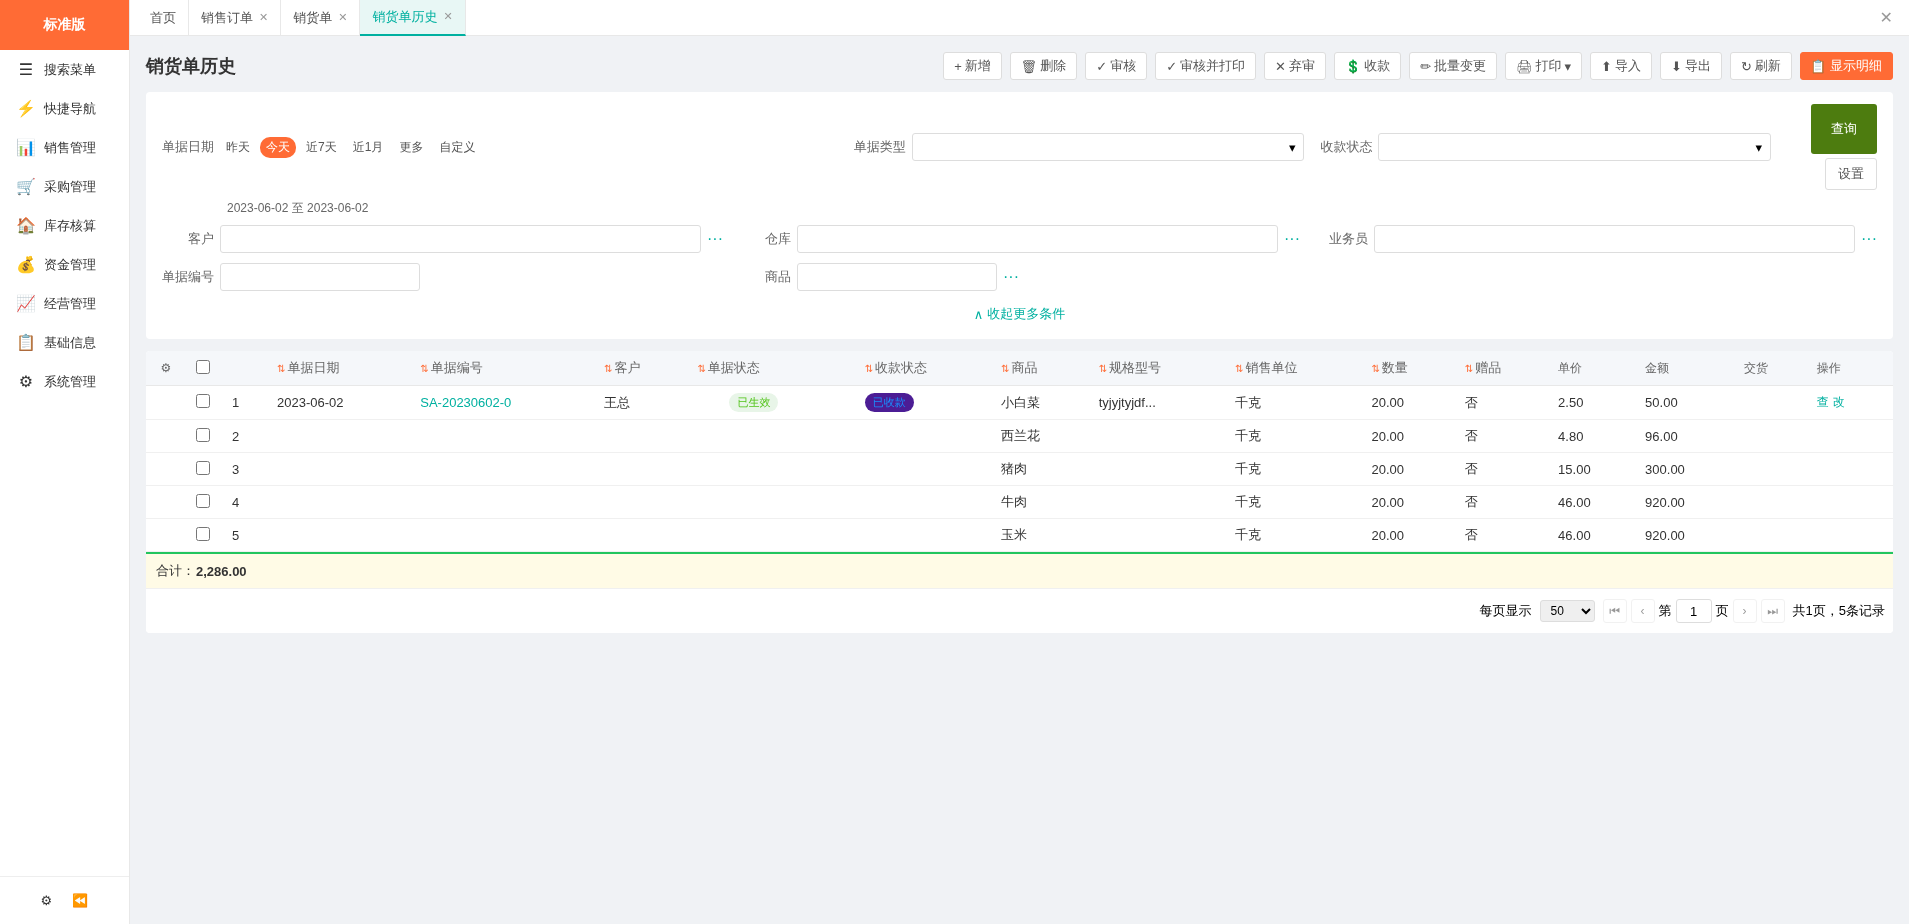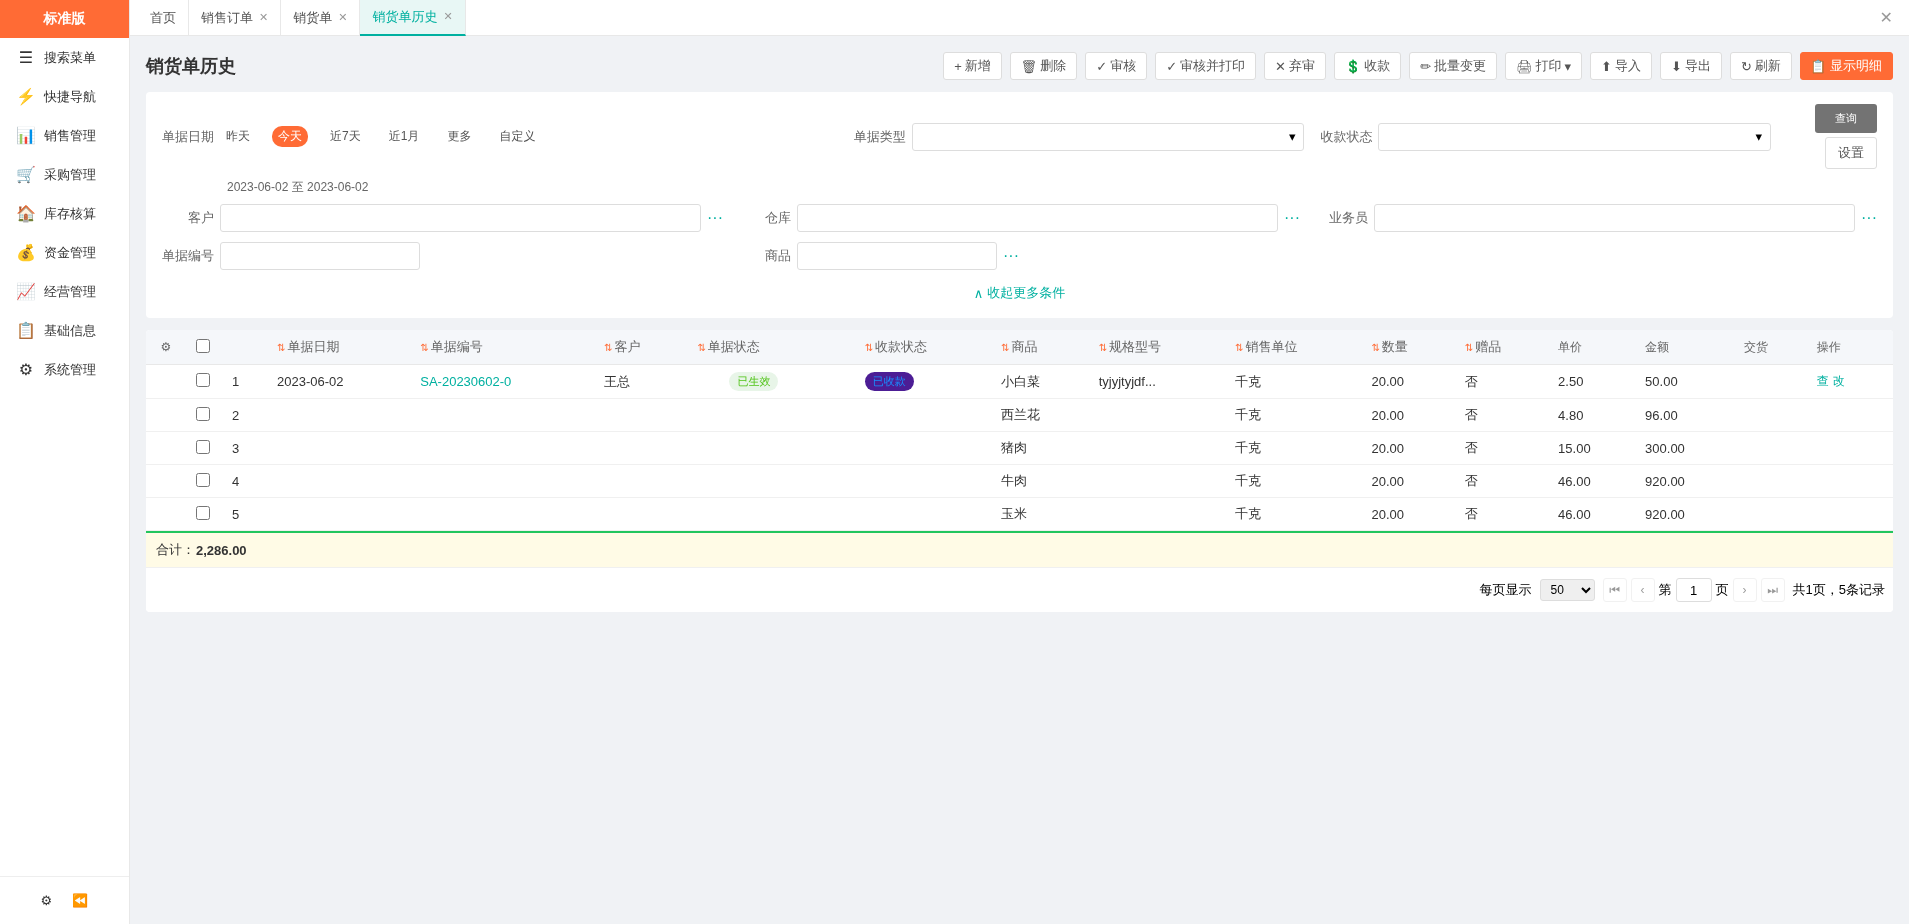--- a/index.html
+++ b/index.html
@@ -8,21 +8,21 @@
     
     .sidebar {
       width: 130px;
       background: #fff;
       border-right: 1px solid #e8e8e8;
       display: flex;
       flex-direction: column;
       flex-shrink: 0;
     }
     .sidebar-logo {
-      height: 38px;
+      height: 50px;
       background: #ff6b35;
       display: flex;
       align-items: center;
       justify-content: center;
       color: #fff;
       font-size: 14px;
       font-weight: bold;
     }
     .sidebar-item {
       display: flex;
@@ -158,21 +158,21 @@
       font-size: 12px;
       background: #fff;
       cursor: pointer;
       display: flex;
       align-items: center;
       justify-content: space-between;
     }
     .date-filter {
       display: flex;
       align-items: center;
-      gap: 16px;
+      gap: 4px;
     }
     .date-tag {
       padding: 2px 6px;
       border-radius: 3px;
       cursor: pointer;
       font-size: 12px;
       color: #555;
     }
     .date-tag.active {
       background: #ff6b35;
@@ -192,27 +192,27 @@
       cursor: pointer;
       font-size: 12px;
       padding: 4px 0;
     }
     .filter-dotdot {
       color: #00b0a0;
       cursor: pointer;
       font-size: 16px;
     }
     .action-btn-query {
-      background: #737373;
+      background: #4d7c0f;
       color: #fff;
       border: none;
       border-radius: 3px;
-      padding: 7px 20px;
-      cursor: pointer;
-      font-size: 11px;
+      padding: 16px 20px;
+      cursor: pointer;
+      font-size: 13px;
     }
     .action-btn-set {
       background: #fff;
       color: #555;
       border: 1px solid #ddd;
       border-radius: 3px;
       padding: 6px 12px;
       cursor: pointer;
       font-size: 13px;
     }

